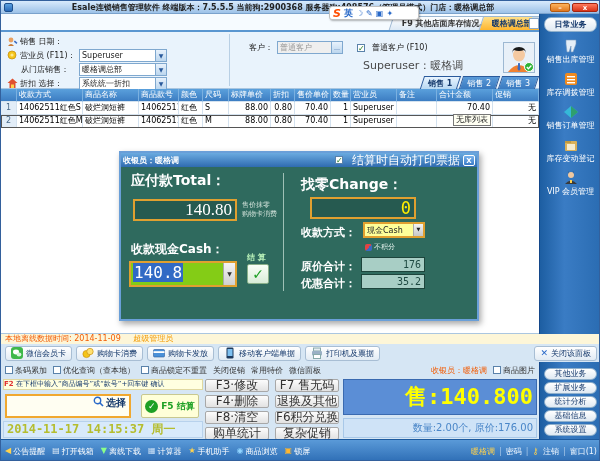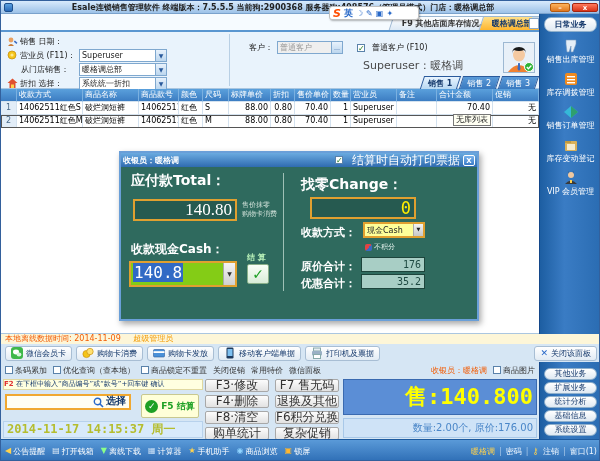--- a/index.html
+++ b/index.html
@@ -106,21 +106,21 @@
 
   .optrow { position:absolute; left:0; top:361px; width:538px; height:16px; background:#d6e6f4; display:flex; align-items:center; gap:6px; padding:0 4px; font-size:8px; color:#333; white-space:nowrap; }
   .optrow .lnk { color:#333; }
   .optrow .cashier { margin-left:auto; color:#f25c05; }
   .opt { display:flex; align-items:center; gap:2px; }
 
   
   .bottom { position:absolute; left:0; top:377px; width:538px; height:61px; background:#d6e6f4; }
   .hint { position:absolute; left:2px; top:1px; width:200px; height:11px; background:#ffffe0; border:1px solid #e0d8a0; font-size:7px; line-height:9px; color:#14386b; overflow:hidden; white-space:nowrap; }
   .hint b { color:#e03030; }
-  .biginput { position:absolute; left:4px; top:16px; width:126px; height:16px; background:#fffef2; border:2px solid #f0a830; display:flex; align-items:flex-end; justify-content:flex-end; padding-right:3px; gap:2px; }
+  .biginput { position:absolute; left:4px; top:16px; width:126px; height:24px; background:#fffef2; border:2px solid #f0a830; display:flex; align-items:flex-start; justify-content:flex-end; padding-right:3px; gap:2px; }
   .biginput .sel-lbl { font-size:10px; font-weight:bold; color:#14386b; }
   .f5btn { position:absolute; left:140px; top:16px; width:58px; height:24px; background:#ffffd8; border:1px solid #c8c890; border-radius:2px; display:flex; align-items:center; justify-content:center; gap:3px; font-size:9px; font-weight:bold; color:#1da024; }
   .f5check { width:13px; height:13px; border-radius:50%; background:#1da024; color:#fff; font-size:9px; line-height:13px; text-align:center; }
   .datetime { position:absolute; left:2px; top:43px; width:200px; height:17px; background:#d8eafb; border:1px solid #b8d2ec; font-family:"DejaVu Sans Mono",monospace; font-size:12px; font-weight:bold; color:#b5bd2e; line-height:15px; padding-left:3px; white-space:nowrap; }
   .acts { position:absolute; left:204px; top:0px; width:136px; height:61px; display:grid; grid-template-columns:64px 64px; grid-auto-rows:13px; gap:3px 6px; padding-top:1px; }
   .act { background:linear-gradient(#fcfcfc,#e2e2e2); border:1px solid #a8a8a8; border-radius:2px; font-size:12px; color:#333; text-align:center; line-height:11px; white-space:nowrap; }
   .disp-sale { position:absolute; left:342px; top:1px; width:194px; height:36px; background:#5b8ed6; border:1px solid #3a6ab0; color:#ffff00; font-size:22px; font-weight:bold; text-align:right; line-height:34px; padding-right:3px; font-family:"DejaVu Sans Mono",monospace; white-space:nowrap; overflow:hidden; }
   .disp-qty { position:absolute; left:342px; top:40px; width:194px; height:20px; background:#cfe3f7; border:1px solid #a8c8e8; color:#4a86c8; font-size:10px; text-align:right; line-height:18px; padding-right:3px; white-space:nowrap; }
 
   

